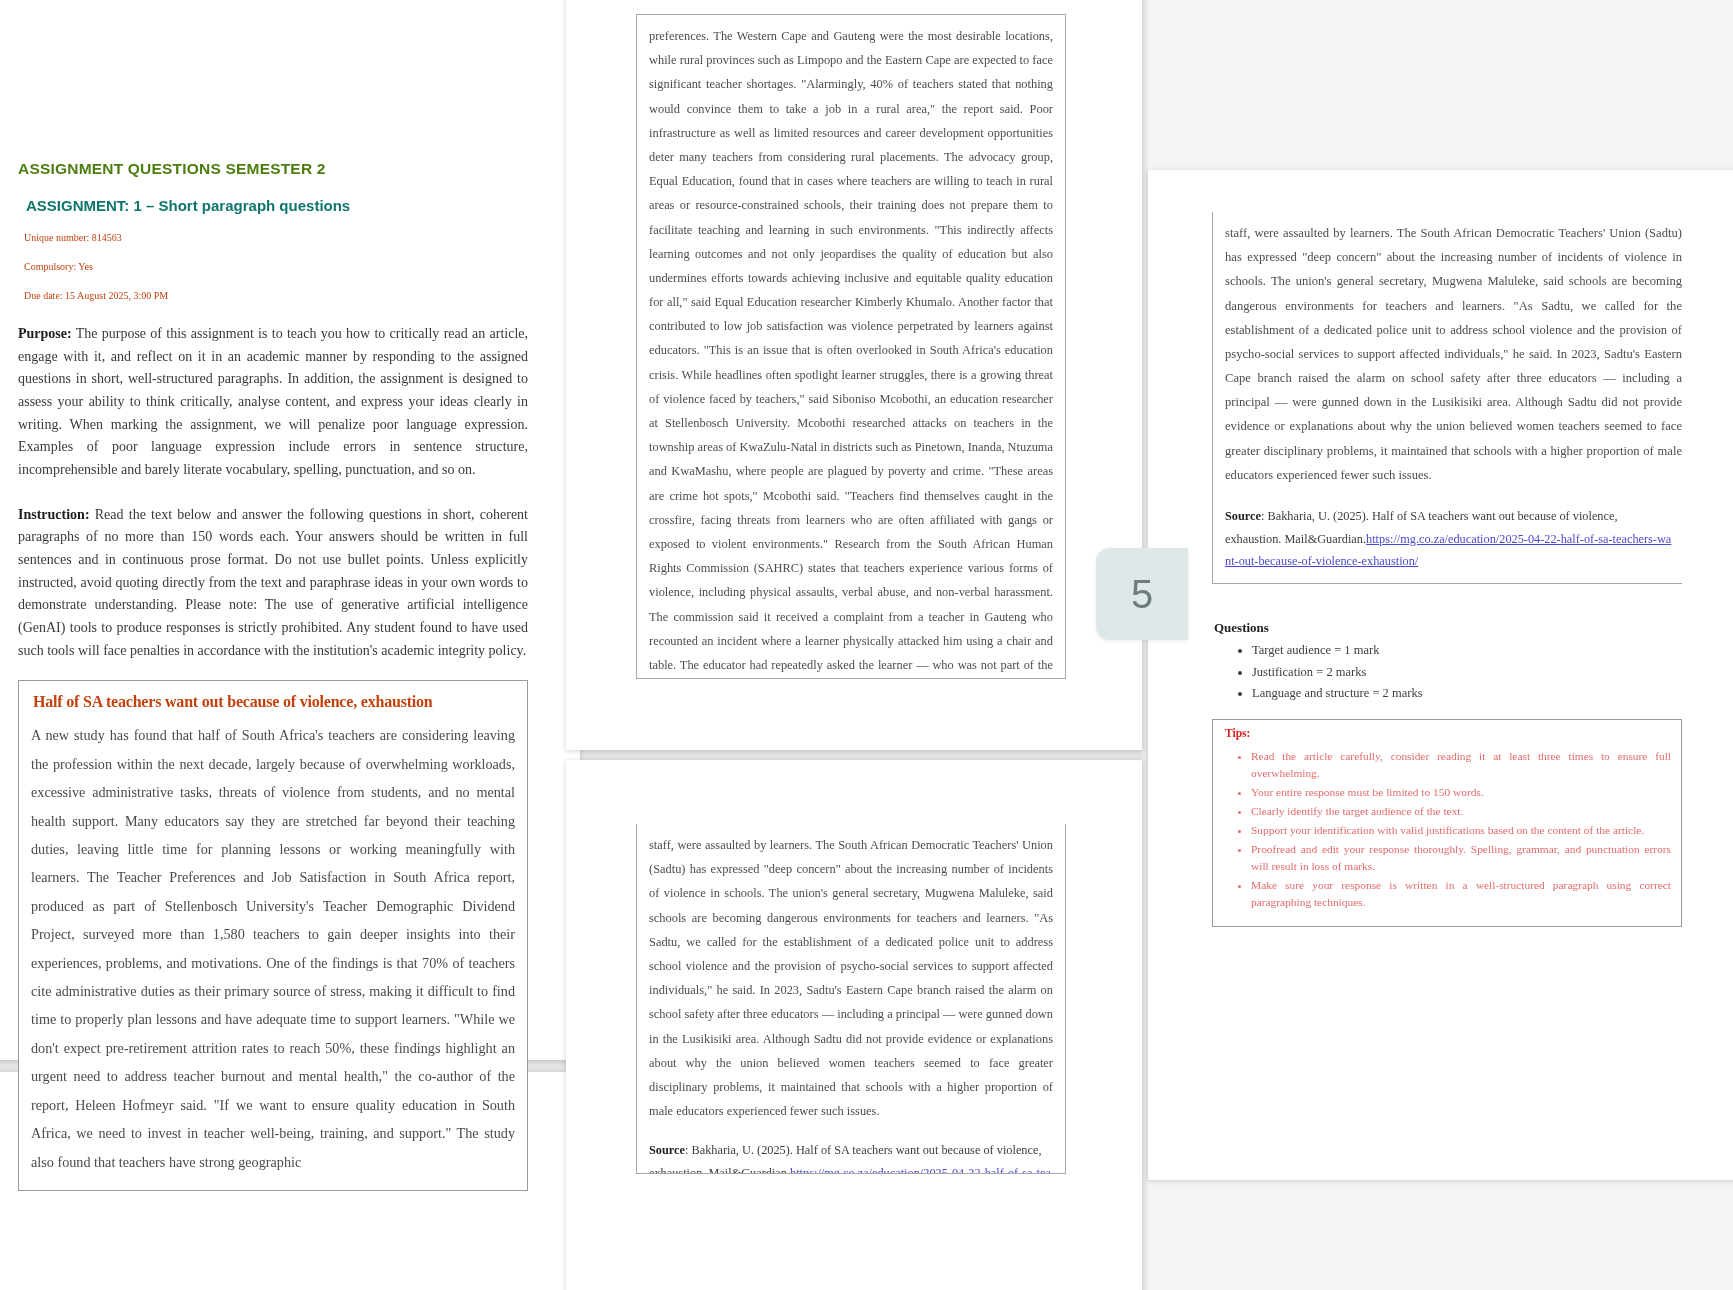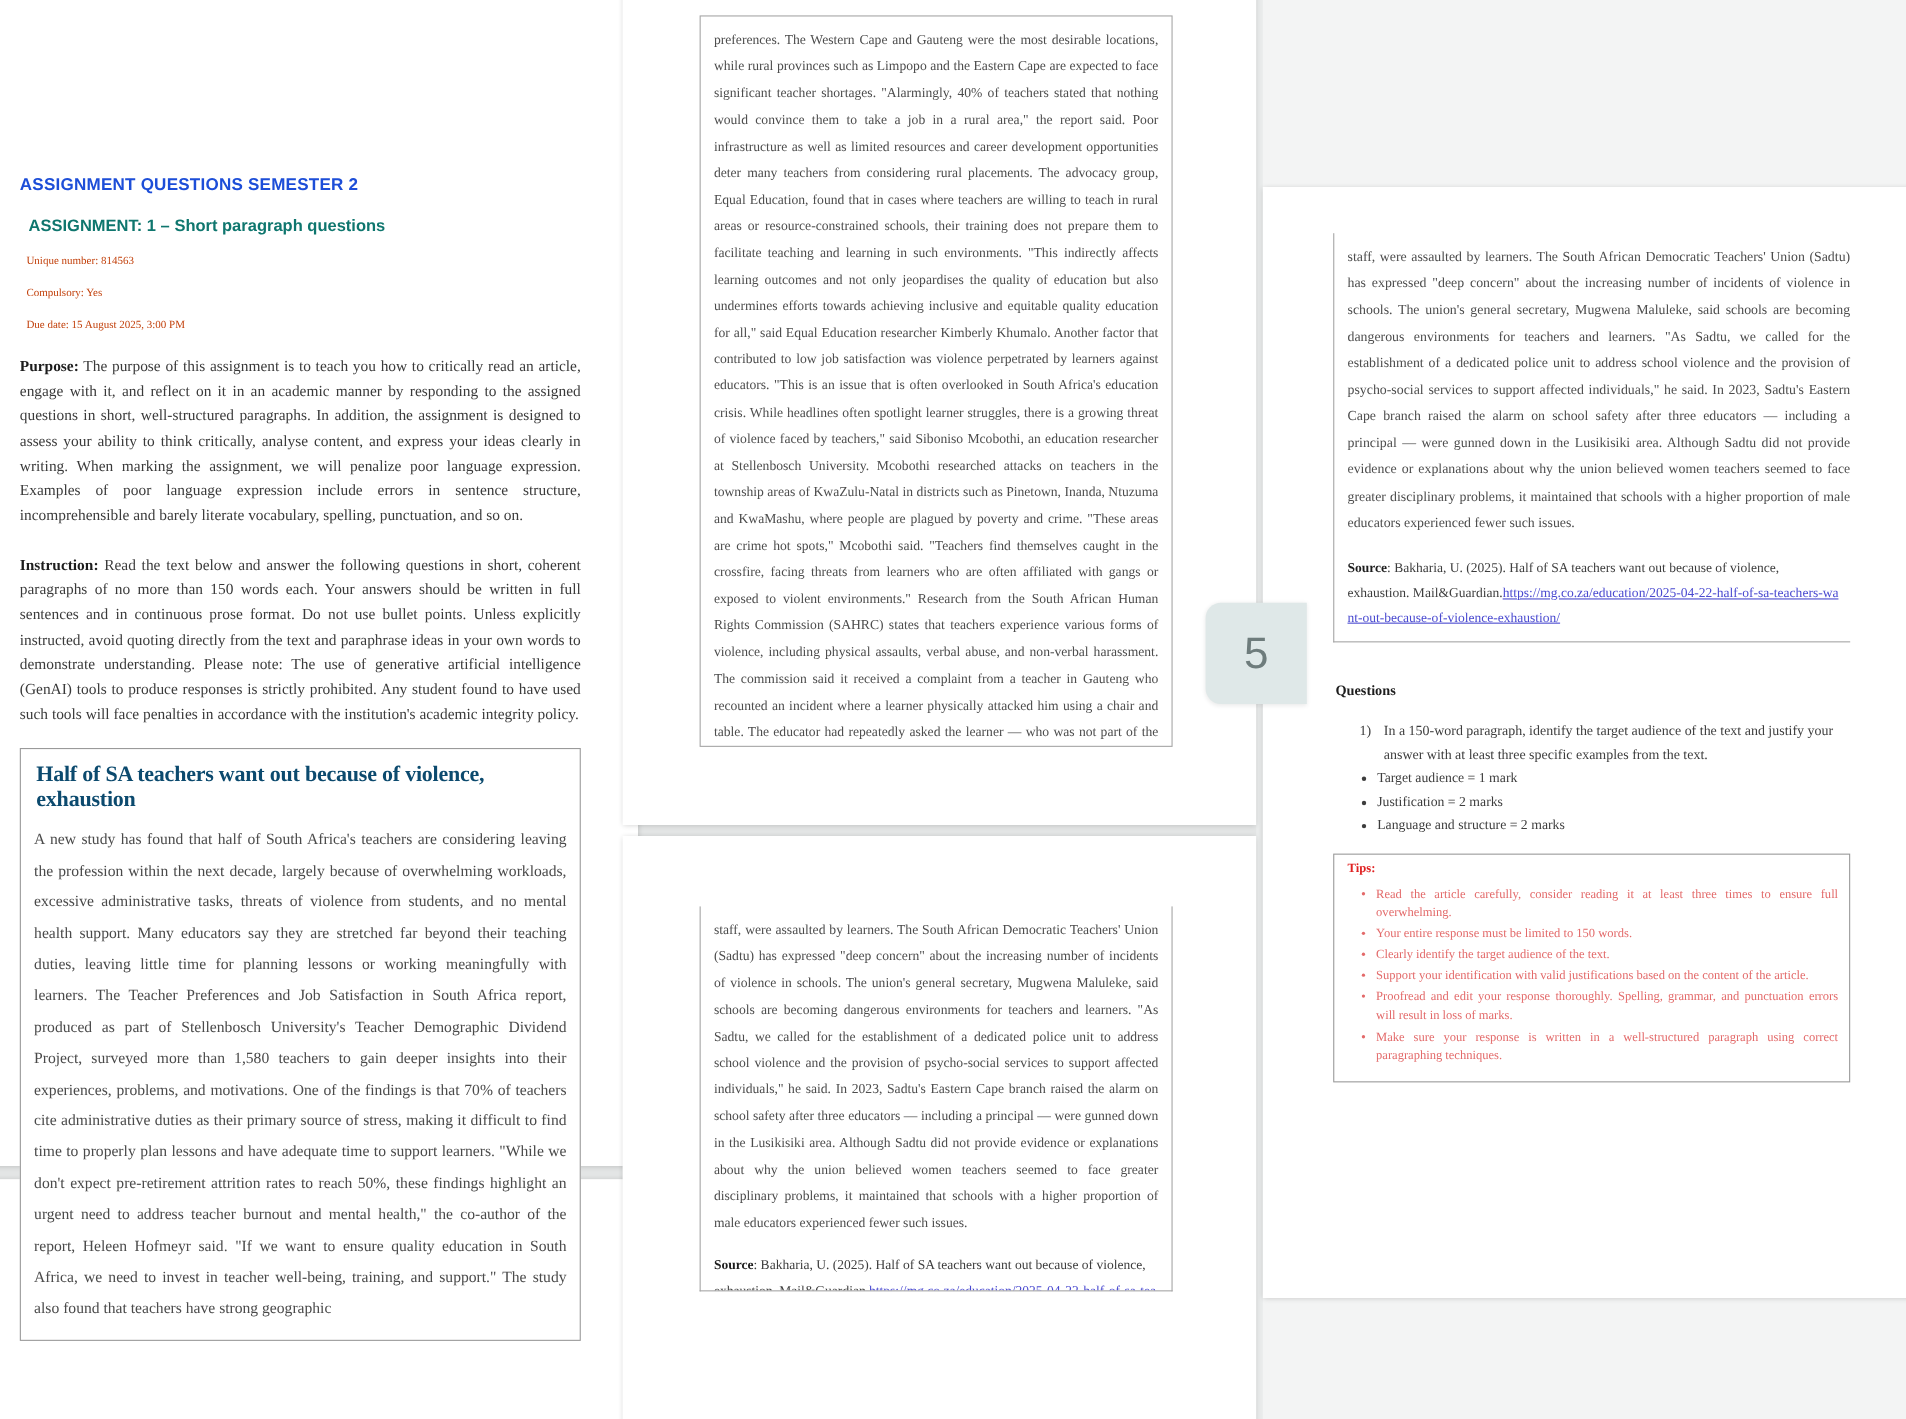--- a/index.html
+++ b/index.html
@@ -28,35 +28,35 @@
   #gutter-mid{position:absolute;left:566px;top:742px;width:576px;height:18px;background:#e3e5e5;}
   #sheet-mid-bot{left:566px;top:760px;width:576px;height:540px;}
 
   
   #sheet-right{left:1148px;top:170px;width:600px;height:1010px;}
   #rail-right{position:absolute;left:1136px;top:-60px;width:12px;height:1360px;background:#e9ebeb;}
 
   
   .col{position:absolute;}
 
-  .hdr1{font-family:"Liberation Sans",sans-serif;font-weight:bold;font-size:15.5px;letter-spacing:.2px;color:#1d4ed8;}
+  .hdr1{font-family:"Liberation Sans",sans-serif;font-weight:bold;font-size:15.5px;letter-spacing:.2px;color:#4d7c0f;}
   .hdr2{font-family:"Liberation Sans",sans-serif;font-weight:bold;font-size:15px;color:#0f766e;}
   .meta{font-weight:normal;font-size:10px;color:#c2410c;}
 
   .para{font-size:14px;line-height:1.62;color:#3a3a3a;text-align:justify;}
   .para b{color:#1d1d1d;}
 
   
   .article-box{
     border:1px solid #9a9a9a;padding:10px 12px 14px 12px;
     background:#fff;
   }
   .article-title{
-    font-family:"Liberation Serif",serif;font-weight:bold;font-size:20px;
-    color:#0c4a6e;letter-spacing:-.2px;margin:2px 0 10px 2px;
+    font-family:"Liberation Serif",serif;font-weight:bold;font-size:16px;
+    color:#c2410c;letter-spacing:-.2px;margin:2px 0 10px 2px;
   }
   .article-body{font-size:14.2px;line-height:2.0;color:#4a4a4a;text-align:justify;}
 
   
   .dense{font-size:12.4px;line-height:1.95;color:#4d4d4d;text-align:justify;}
   .dense-box{border:1px solid #a6a6a6;padding:9px 12px 10px 12px;background:#fff;}
 
   .srcline{font-size:12.3px;line-height:1.85;color:#3d3d3d;}
   .srcline b{color:#1d1d1d;}
   .link{color:#4a4ad0;text-decoration:underline;word-break:break-all;}
@@ -132,23 +132,20 @@
 <div class="col" style="left:1212px;top:212px;width:470px;">
   <div class="dense-box" style="border-top:none;border-right:none;padding-right:0;">
     <div class="dense" style="font-size:12.6px;line-height:1.92;">staff, were assaulted by learners. The South African Democratic Teachers' Union (Sadtu) has expressed "deep concern" about the increasing number of incidents of violence in schools. The union's general secretary, Mugwena Maluleke, said schools are becoming dangerous environments for teachers and learners. "As Sadtu, we called for the establishment of a dedicated police unit to address school violence and the provision of psycho-social services to support affected individuals," he said. In 2023, Sadtu's Eastern Cape branch raised the alarm on school safety after three educators — including a principal — were gunned down in the Lusikisiki area. Although Sadtu did not provide evidence or explanations about why the union believed women teachers seemed to face greater disciplinary problems, it maintained that schools with a higher proportion of male educators experienced fewer such issues.</div>
     <div class="srcline" style="margin-top:18px;padding-right:10px;">
       <b>Source</b><span>: Bakharia, U. (2025). Half of SA teachers want out because of violence, exhaustion. Mail&amp;Guardian.</span><a class="link" href="#">https://mg.co.za/education/2025-04-22-half-of-sa-teachers-want-out-because-of-violence-exhaustion/</a>
     </div>
   </div>
 
   <div class="qhead" style="margin:36px 0 4px 2px;">Questions</div>
 
-  <div class="qitem" style="margin:18px 0 0 24px;padding-left:22px;text-indent:-22px;">
-    <span class="qnum" style="text-indent:0;">1)</span><span>In a 150-word paragraph, identify the target audience of the text and justify your answer with at least three specific examples from the text.</span>
-  </div>
 
   <ul class="marks" style="">
     <li>Target audience = 1 mark</li>
     <li>Justification = 2 marks</li>
     <li>Language and structure = 2 marks</li>
   </ul>
 
   <div class="tips-box" style="margin-top:14px;">
     <div class="tips-label">Tips:</div>
     <ul class="tips-list">

